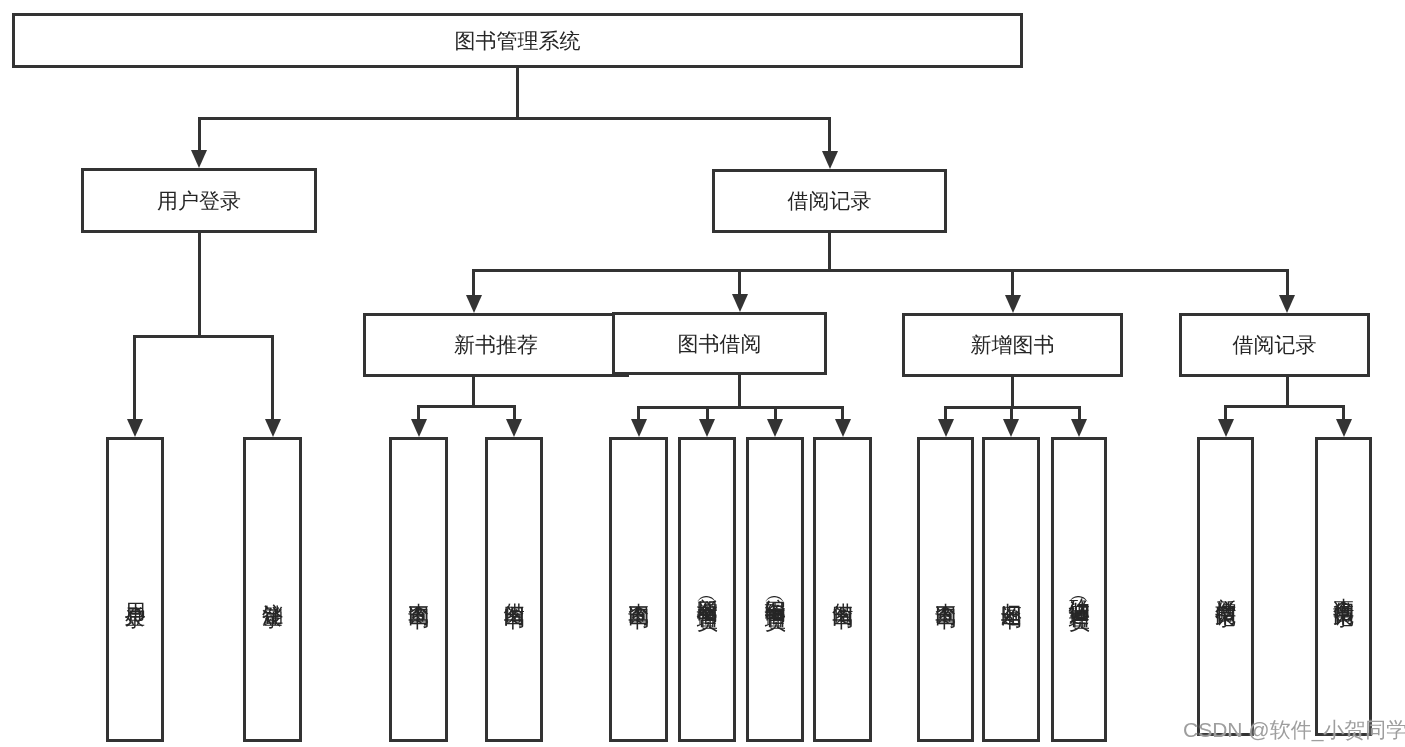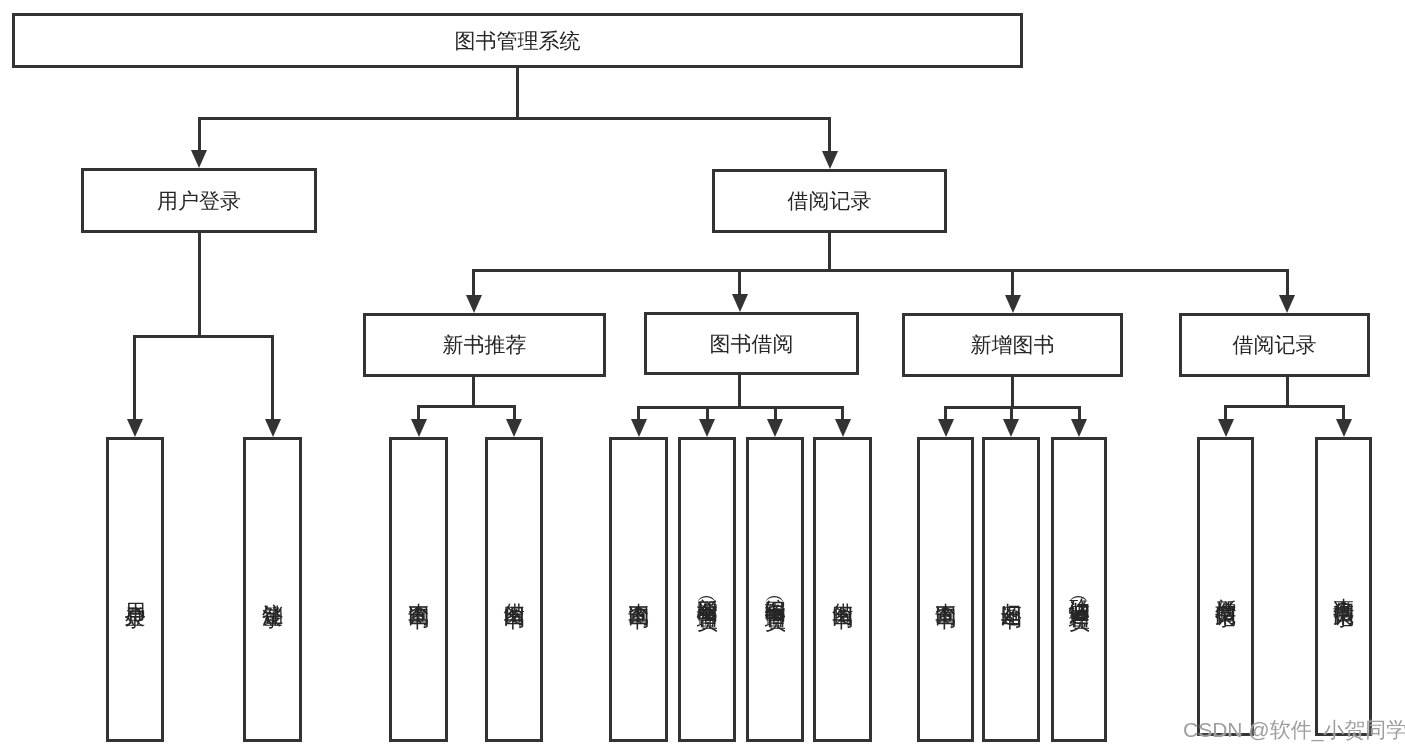--- a/index.html
+++ b/index.html
@@ -47,22 +47,22 @@
 </head>
 <body>
 
 <div id="diagram-canvas">
 
   <div class="box" style="left:12px; top:13px; width:1011px; height:55px;">图书管理系统</div>
 
   <div class="box" style="left:81px; top:168px; width:236px; height:65px;">用户登录</div>
   <div class="box" style="left:712px; top:169px; width:235px; height:64px;">借阅记录</div>
 
-  <div class="box" style="left:363px; top:313px; width:243px; height:64px;">新书推荐</div>
-  <div class="box" style="left:644px; top:312px; width:215px; height:63px;">图书借阅</div>
+  <div class="box" style="left:363px; top:313px; width:266px; height:64px;">新书推荐</div>
+  <div class="box" style="left:612px; top:312px; width:215px; height:63px;">图书借阅</div>
   <div class="box" style="left:902px; top:313px; width:221px; height:64px;">新增图书</div>
   <div class="box" style="left:1179px; top:313px; width:191px; height:64px;">借阅记录</div>
 
   <div class="box leaf" style="left:106px; top:437px; width:58px; height:305px;">
     <span class="vtext">用户登录</span>
   </div>
   <div class="box leaf" style="left:243px; top:437px; width:59px; height:305px;">
     <span class="vtext">注销登录</span>
   </div>
 

